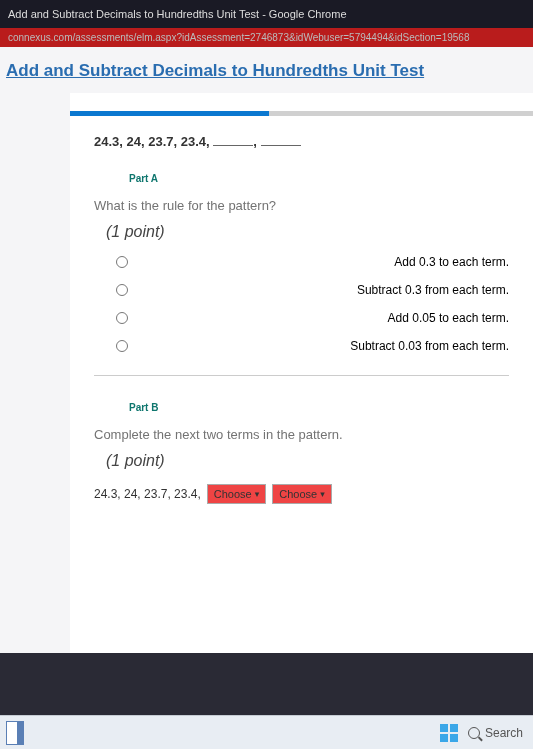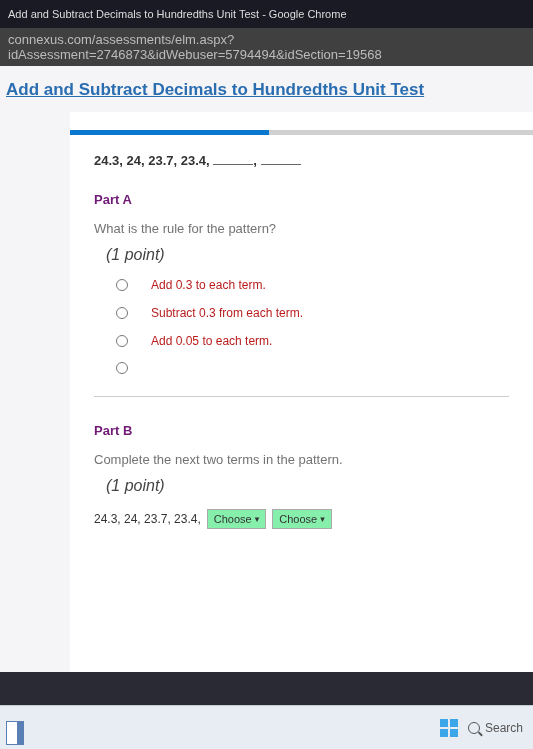--- a/index.html
+++ b/index.html
@@ -1,37 +1,37 @@
 <!DOCTYPE html>
 <html><head>
 <meta charset="utf-8">
 <style>
 * { margin:0; padding:0; box-sizing:border-box; font-family:Arial,Helvetica,sans-serif; }
 body { background:#2a2a35; width:533px; height:749px; overflow:hidden; position:relative; }
 .title-bar { background:#1a1a25; color:#ddd; font-size:11px; padding:8px 8px; }
-.url-bar { background:#404040; color:#bbb; font-size:13px; padding:4px 8px; }
+.url-bar { background:#b91c1c; color:#bbb; font-size:10px; padding:4px 8px; }
 .page-title { background:#f5f5f7; color:#2a6db0; font-size:17px; font-weight:bold; padding:14px 6px 12px;text-decoration:underline; }
 .content-wrap { background:#f5f5f7; padding:0 0 0 70px; }
 .card { background:#fff; padding:18px 24px 60px 24px; min-height:560px; position:relative; }
 .progress { height:5px; background:#d0d0d0; margin:0 -24px 18px -24px; position:relative; }
 .progress::before { content:""; position:absolute; left:0; top:0; height:100%; width:43%; background:#0b78d0; }
 .intro { font-size:13px; color:#333; margin-bottom:16px; }
 .sequence { font-size:13px; color:#333; margin-bottom:24px;font-weight:bold; }
 .blank { display:inline-block; border-bottom:1px solid #666; width:40px; height:12px; vertical-align:baseline; }
-.part-title { font-size:13px; font-weight:bold; color:#701a75; margin-bottom:14px; }
+.part-title { font-size:10px; font-weight:bold; color:#0f766e; margin-bottom:14px;margin-left:35px; }
 .question { font-size:13px; color:#737373; margin-bottom:10px; }
 .points { font-size:16px; font-style:italic; color:#444; margin-left:12px; margin-bottom:14px; }
 .options { margin-left:22px; }
-.opt { font-size:12px; color:#b91c1c; margin-bottom:14px; display:flex; align-items:center; gap:23px; }
+.opt { font-size:12px; color:#000000; margin-bottom:14px; display:flex; align-items:center; gap:23px;justify-content:space-between; }
 .radio { width:12px; height:12px; border:1.5px solid #777; border-radius:50%; flex-shrink:0; }
 .divider { border:none; border-top:1px solid #ccc; margin:22px 0 26px; }
 .partb-seq { font-size:12px; color:#333; display:flex; align-items:center; gap:6px; flex-wrap:wrap; }
-.choose { border:1px solid #aaa; background:#86efac; font-size:11px; padding:3px 6px; display:inline-flex; align-items:center; gap:3px; color:#333; }
+.choose { border:1px solid #aaa; background:#ef4444; font-size:11px; padding:3px 6px; display:inline-flex; align-items:center; gap:3px; color:#333; }
 .chev { font-size:9px; }
-.taskbar { position:absolute; bottom:0; left:0; right:0; height:44px; background:#e8edf3; display:flex; align-items:center; justify-content:flex-end; padding:0 10px; gap:10px; border-top:1px solid #c5cbd3; }
+.taskbar { position:absolute; bottom:0; left:0; right:0; height:34px; background:#e8edf3; display:flex; align-items:center; justify-content:flex-end; padding:0 10px; gap:10px; border-top:1px solid #c5cbd3; }
 .start-icon { width:18px; height:18px; display:grid; grid-template-columns:1fr 1fr; grid-template-rows:1fr 1fr; gap:2px; }
 .start-icon span:nth-child(1){background:#3ba7e8;} .start-icon span:nth-child(2){background:#3ba7e8;} .start-icon span:nth-child(3){background:#3ba7e8;} .start-icon span:nth-child(4){background:#3ba7e8;}
 .search-box { display:flex; align-items:center; gap:5px; font-size:12px; color:#555; }
 .search-ic { width:12px; height:12px; border:1.5px solid #555; border-radius:50%; position:relative; }
 .search-ic::after { content:""; position:absolute; width:5px; height:1.5px; background:#555; bottom:-2px; right:-4px; transform:rotate(45deg); }
 .left-icon { position:absolute; bottom:4px; left:6px; width:18px; height:24px; background:#fff; border:1px solid #5a7fb5; }
 .left-icon::after { content:""; position:absolute; right:0; top:0; bottom:0; width:6px; background:#5a7fb5; }
 </style>
 </head>
 <body>
@@ -70,20 +70,21 @@
       <div class="opt">
         <span class="radio"></span>
         <span>Subtract 0.3 from each term.</span>
       </div>
       <div class="opt">
         <span class="radio"></span>
         <span>Add 0.05 to each term.</span>
       </div>
       <div class="opt">
         <span class="radio"></span>
+        <span>Subtract 0.03 from each term.</span>
       </div>
     </div>
 
     <hr class="divider">
 
     <p class="part-title">Part B</p>
     <p class="question">Complete the next two terms in the pattern.</p>
     <p class="points">(1 point)</p>
 
     <div class="partb-seq">

